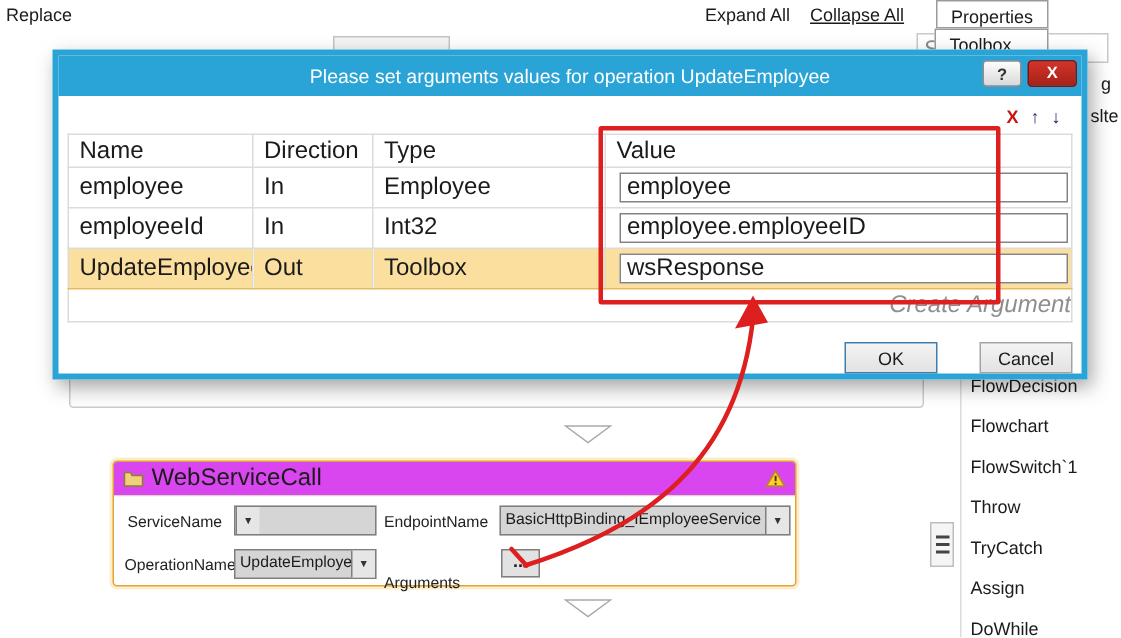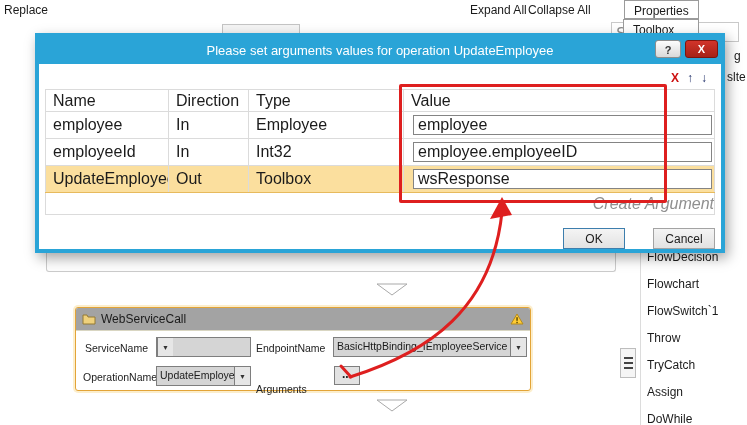--- a/index.html
+++ b/index.html
@@ -2,21 +2,21 @@
 <html><head>
 <meta charset="utf-8">
 <style>
   html,body{margin:0;padding:0;background:#fff;}
   .screen{position:relative;width:747px;height:425px;background:#fff;overflow:hidden;
           font-family:"Liberation Sans",sans-serif;color:#1b1b1b;font-size:12px;}
 
   
   .replace{position:absolute;left:4px;top:3px;}
   .expand{position:absolute;left:470px;top:3px;}
-  .collapse{position:absolute;left:528px;top:3px;}
+  .collapse{position:absolute;left:540px;top:3px;text-decoration:underline;}
   .tabs{position:absolute;left:624px;top:0;display:flex;height:22px;z-index:2;flex-direction:column;}
   .tab{border:1px solid #9b9b9b;background:#fff;padding:3px 9px 0;height:22px;box-sizing:border-box;}
   .tab + .tab{margin-left:-1px;}
   .search-sliver{position:absolute;left:611px;top:22px;width:128px;height:20px;border:1px solid #c9c9c9;
                  color:#8a8a8a;font-size:16px;padding:2px 4px;box-sizing:border-box;background:#fff;z-index:1;}
   .frag{position:absolute;z-index:1;}
   .frag1{left:734px;top:49px;}
   .frag2{left:727px;top:70px;}
   .bg-fragment{position:absolute;left:222px;top:24px;width:76px;height:12px;border:1px solid #c4c4c4;
                border-bottom:none;background:#f4f4f4;z-index:1;}
@@ -31,22 +31,22 @@
 
   
   .partial-box{position:absolute;left:46px;top:246px;width:570px;height:26px;border:1px solid #cbcbcb;border-top:none;
                border-radius:0 0 3px 3px;background:#fdfdfd;box-sizing:border-box;z-index:1;}
   .chevron{position:absolute;z-index:1;}
   .c1{left:376px;top:283px;}
   .c2{left:376px;top:399px;}
 
   .activity{position:absolute;left:75px;top:307px;width:456px;height:84px;border:1px solid #e3a437;border-radius:3px;
             background:#fff;box-shadow:0 0 0 2px rgba(246,200,85,.30);box-sizing:border-box;z-index:1;}
-  .act-header{position:absolute;left:0;right:0;top:0;height:22px;background:#a3a3a3;border-bottom:1px solid #d9d6c2;
-              display:flex;align-items:center;gap:5px;padding:0 6px;border-radius:2px 2px 0 0;font-size:12px;}
+  .act-header{position:absolute;left:0;right:0;top:0;height:22px;background:#d946ef;border-bottom:1px solid #d9d6c2;
+              display:flex;align-items:center;gap:5px;padding:0 6px;border-radius:2px 2px 0 0;font-size:16px;}
   .act-warning{margin-left:auto;display:flex;}
   .f-label{position:absolute;font-size:10.5px;color:#222;white-space:nowrap;}
   .lbl-service{left:9px;top:34px;}
   .lbl-endpoint{left:180px;top:34px;}
   .lbl-operation{left:7px;top:63px;}
   .lbl-args{left:180px;top:75px;}
   .combo{position:absolute;height:20px;display:flex;background:#d5d5d5;border:1px solid #7e7e7e;box-sizing:border-box;}
   .cb-service{left:80px;top:29px;width:95px;}
   .cb-endpoint{left:257px;top:29px;width:194px;}
   .cb-operation{left:80px;top:58px;width:95px;}

